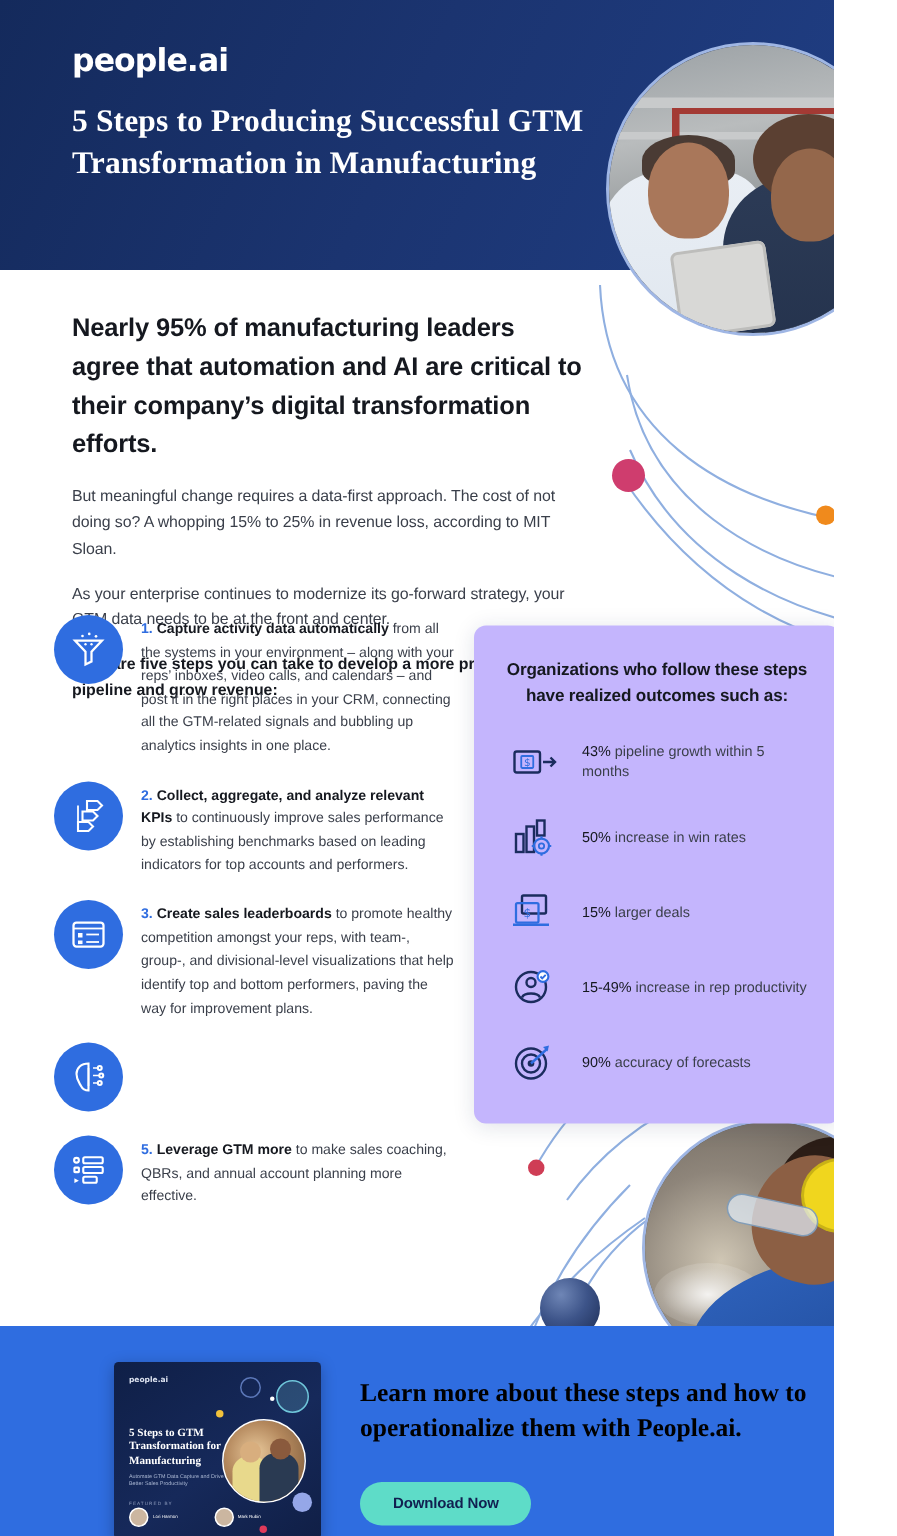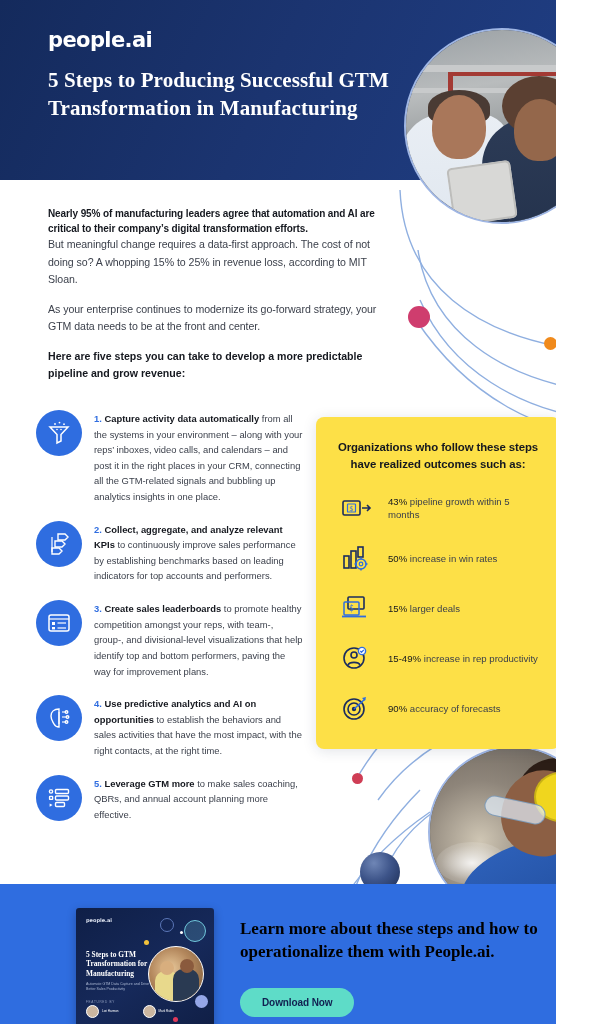--- a/index.html
+++ b/index.html
@@ -160,24 +160,25 @@
 
   
   .intro {
     position: absolute;
     left: 48px; top: 206px;
     width: 340px;
     z-index: 6;
   }
   .intro-lead {
     color: #15181f;
-    font-size: 10px;
+    font-size: 17px;
     font-weight: 700;
     line-height: 1.52;
     letter-spacing: -0.1px;
+    margin-bottom: 14px;
   }
   .intro p {
     color: #3a3f4a;
     font-size: 10.6px;
     line-height: 1.62;
     margin-bottom: 13px;
     letter-spacing: -0.05px;
   }
   .intro .bold-note {
     color: #15181f;
@@ -224,21 +225,21 @@
     color: #15181f;
     font-weight: 700;
   }
 
   
   .outcomes {
     position: absolute;
     left: 316px; top: 417px;
     width: 244px;
     padding: 22px 18px 24px 18px;
-    background: #fde047;
+    background: #c4b5fd;
     border-radius: 8px;
     box-shadow: 0 2px 14px rgba(24,40,80,0.13);
     z-index: 7;
   }
   .outcomes-title {
     text-align: center;
     color: #15181f;
     font-size: 11.4px;
     font-weight: 700;
     line-height: 1.5;
@@ -470,24 +471,20 @@
           <path d="M13 4 C8 4 5 7 5 11 C5 15 7 17 8 19 C9 21 10 22 13 22 Z"></path>
           <path d="M13 7 v12" stroke-width="1.1"></path>
           <path d="M16 7 h3" stroke-width="1.1"></path>
           <path d="M16 12 h4" stroke-width="1.1"></path>
           <path d="M16 17 h3" stroke-width="1.1"></path>
           <circle cx="20.5" cy="7" r="1.3"></circle>
           <circle cx="21.5" cy="12" r="1.3"></circle>
           <circle cx="20.5" cy="17" r="1.3"></circle>
         </svg>
       </div>
-      <div class="step-body">
-        <span class="step-num">4.</span>
-        <span class="step-strong">Use predictive analytics and AI on opportunities</span><span> to establish the behaviors and sales activities that have the most impact, with the right contacts, at the right time.</span>
-      </div>
     </div>
 
     <div class="step">
       <div class="step-icon">
         <svg width="26" height="26" viewBox="0 0 26 26" fill="none" stroke="#ffffff" stroke-width="1.4">
           <circle cx="5" cy="6.5" r="1.6"></circle>
           <rect x="3.6" y="11.4" width="3" height="3" rx="0.4"></rect>
           <path d="M3.6 18.5 l3 1.6 -3 1.6 z" fill="#fff" stroke="none"></path>
           <rect x="9.5" y="4.5" width="13" height="4" rx="1"></rect>
           <rect x="9.5" y="11" width="13" height="4" rx="1"></rect>

